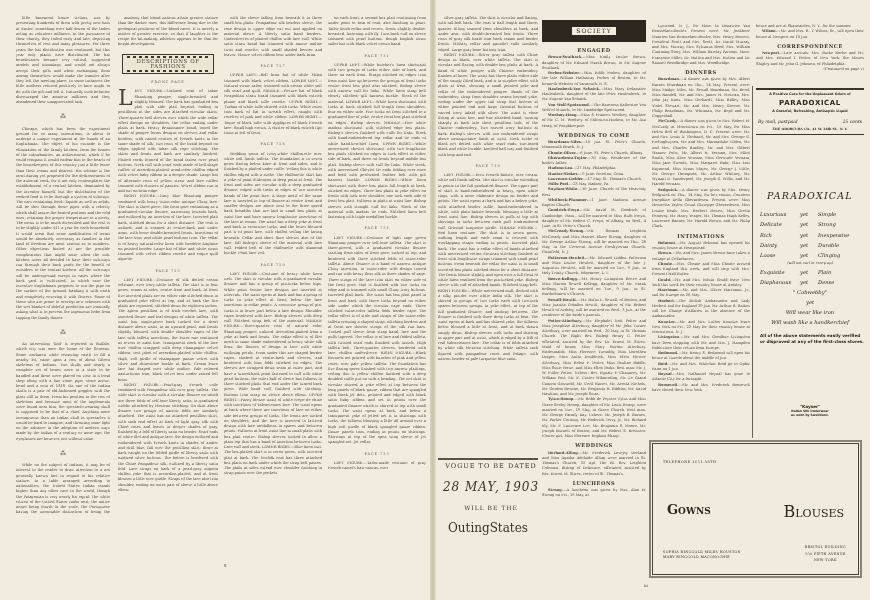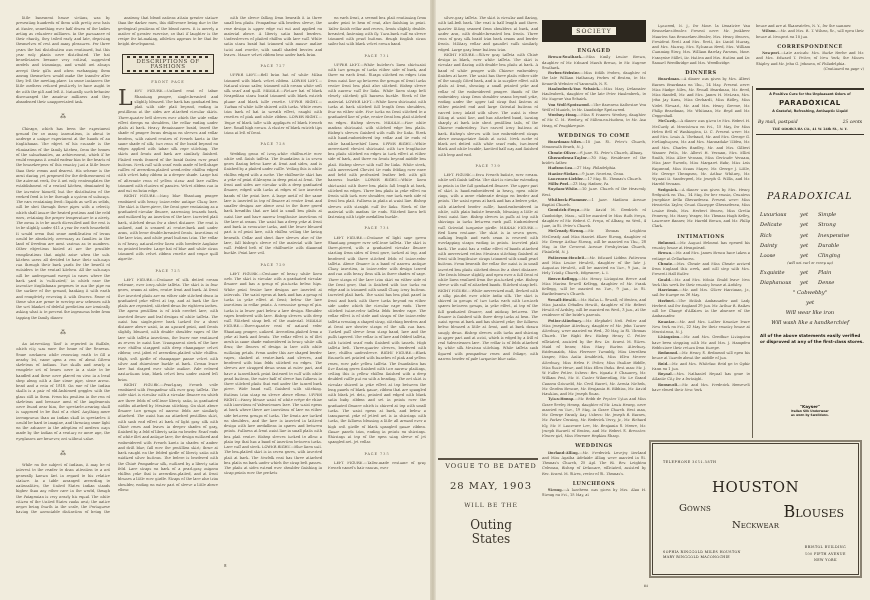--- a/index.html
+++ b/index.html
@@ -17,39 +17,39 @@
   .banner:before{top:1px;} .banner:after{bottom:1px;}
   .dropcap{float:left;font-size:22px;line-height:18px;margin:0 2px 0 0;}
   .society-banner{background:#2d281f;color:#f1ecdd;height:22px;margin:4px 0 6px;display:flex;align-items:center;justify-content:center;font-size:6px;letter-spacing:1px;}
   .society-banner span{background:#f1ecdd;color:#2d281f;padding:1px 4px;border:1px solid #2d281f;}
   .sec-h{text-align:center;font-weight:bold;font-size:5px;letter-spacing:0.6px;margin:4px 0 2px;color:#3a342a;}
   .rule{border-top:2px solid #5a5245;margin:6px 0;}
   .vogue-notice{position:absolute;left:437px;top:470px;width:185px;text-align:center;color:#3a342a;}
   .vn1{font-size:10px;letter-spacing:1px;margin-top:0;}
   .vn2{font-size:15px;letter-spacing:1px;margin-top:10px;}
   .vn3{font-size:9px;letter-spacing:1px;margin-top:10px;}
-  .vn4{font-size:18px;margin-top:10px;display:flex;justify-content:flex-start;padding:0 12px;flex-direction:column;}
+  .vn4{font-size:18px;margin-top:10px;display:flex;justify-content:flex-start;padding:0 12px;}
   .ad{position:absolute;color:#2b261e;}
   .odorcura{left:756px;top:88px;width:108px;border-top:2px solid #3a342a;border-bottom:1px solid #3a342a;text-align:center;padding-bottom:3px;}
   .od-title{font-family:"DejaVu Sans",sans-serif;font-size:20px;letter-spacing:0.5px;margin-top:3px;}
   .od-sub{font-family:"DejaVu Sans",sans-serif;font-weight:bold;font-size:3.3px;margin-top:2px;}
   .od-persp{font-family:"DejaVu Sans",sans-serif;font-weight:bold;font-size:7px;letter-spacing:0.6px;margin-top:3px;}
   .od-row{display:flex;justify-content:space-between;font-style:italic;font-size:4.5px;margin-top:6px;padding:0 2px;}
   .od-addr{font-size:3.2px;font-weight:bold;margin-top:3px;}
   .paradox{left:756px;top:190px;width:108px;}
   .px-title{text-align:center;font-size:9.5px;letter-spacing:1.2px;font-style:italic;}
   .px-line{display:grid;grid-template-columns:40px 18px 44px;font-style:italic;font-size:5.2px;margin-top:4.2px;padding-left:4px;}
   .px-center{text-align:center;font-style:italic;font-size:5.2px;margin-top:4px;}
   .px-small{text-align:center;font-style:italic;font-size:3.5px;margin-top:3px;}
   .px-foot{font-family:"DejaVu Sans",sans-serif;font-weight:bold;font-size:4.2px;line-height:6px;margin-top:8px;padding-left:4px;}
   .kayser{left:756px;top:404px;width:108px;text-align:center;font-family:"DejaVu Sans",sans-serif;font-weight:bold;}
   .houston{left:652px;top:443px;width:205px;height:130px;border:1px solid #4a4236;outline:2px solid #8a8272;outline-offset:1px;}
   .h-tel{position:absolute;left:10px;top:16px;font-size:3.3px;letter-spacing:0.6px;}
   .h-name{position:absolute;left:0;right:0;top:34px;text-align:center;font-size:15px;letter-spacing:0.5px;}
-  .h-gowns{position:absolute;left:26px;top:58px;font-size:10px;font-variant:small-caps;}
+  .h-gowns{position:absolute;left:14px;top:58px;font-size:13px;font-variant:small-caps;font-weight:bold;}
   .h-blouses{position:absolute;right:14px;top:58px;font-size:16px;font-variant:small-caps;}
   .h-neck{position:absolute;left:0;right:0;top:75px;text-align:center;font-size:10px;font-variant:small-caps;}
   .h-names{position:absolute;left:10px;top:106px;font-size:3.3px;line-height:5px;letter-spacing:0.4px;}
   .h-addr{position:absolute;right:12px;top:100px;font-size:3.3px;line-height:6.5px;text-align:center;letter-spacing:0.4px;}
   .folio{position:absolute;font-size:4px;color:#4a4236;}
 </style>
 </head>
 <body>
 
 <div class="page left-page"></div>
@@ -102,21 +102,21 @@
 <div class="col" style="left:438px;top:16px;width:100px;height:450px;">
   <p>silver-gray taffeta. The skirt is circular and flaring, with tail-bolt back. The coat is half length and three-quarter fitting seamed from shoulders at back, and under arm, with double-breasted box fronts. Three rows of gray silk braid trim back seams and border fronts. Military collar and gauntlet cuffs similarly edged. Large gray bone buttons trim.</p>
   <p><span>RIGHT FIGURE.</span><span>—Silver gray taffeta with Chinè design in black, over white taffeta. The skirt is circular and flaring with double box plaits at back. A band of white pongee with Chinese embroidery finishes at knee. The waist has three plaits either side of the snugly fitted back, and is in surplice effect with plaits at front, showing a small pointed yoke and collar of the embroidered pongee. Bands of the embroidery strap from shoulder seams beyond yoke, ending under the upper tail strap that fastens at either pointed end and large Oriental buttons of carved ivory inlaid with silver. The waist is close fitting at waist line, and has attached band, turning sharply at back into short postillion tails, of the Chinese embroidery. Two carved ivory buttons at back. Bishop's sleeves with two embroidered straps above mousquetaire finish at wrist. Neck ruche of black net dotted with white scarf ends, two-toned black and white lovable, knotted half way and finished with loop and end.</span></p>
   <div class="pghead">PAGE 739</div>
   <p><span>LEFT FIGURE.</span><span>—Ecru French batiste, over cream-white soft finish taffeta. The skirt is circular extending in points in the full graduated flounce. The upper part of skirt is hand-embroidered in heavy, open white rings, with a more elaborate design on border and points. The waist opens at back and has a bolero yoke, with attached border ruffle, hand-embroidered in white, with plain batiste beneath, blousing a little at front waist line. Bishop sleeves in puffs at top with shirrings in tucks between each puff. Embroidered cuff. Oriental turquoise girdle. MIDDLE FIGURE.—Red linen costume. The skirt is in seven gores, walking length and each seam is covered with overlapping straps ending in points. Inverted plait back. The waist has a collar effect of bands attached with mercerized cotton Mexican stitching finished at front with lengthwise straps trimmed with small pearl buttons. From beneath the collar the waist is in small inverted box plaits stitched down for a short distance. The fronts blouse slightly and open over a full front of white linen confined from the pin-tucked yoke. Bishop sleeve with cuff of attached bands. Stitched strap belt. RIGHT FIGURE.—White mercerized mull, flecked with a silky pin-dot over white India silk. The skirt is shirred in groups of two tucks each with two-inch spaces between groups, in yoke effect, at top of the full graduated flounce, and midway between. The flounce is finished with three deep tucks at hem. The waist opens at back and has shirred yoke; the fullness below bloused a little at front, and at back drawn snugly down. Bishop sleeves with tucks and shirring in upper part and at wrist, which is edged by a frill of real Valenciennes lace. The collar is of folds attached by white silk Mexican stitching. White taffeta sash figured with pompadour roses and foliage, with narrow border of pale turquoise blue satin.</span></p>
 </div>
 <div class="rule" style="position:absolute;left:438px;top:458px;width:100px;margin:0;"></div>
 
 <div class="vogue-notice" style="left:436px;top:462px;width:110px;">
   <div class="vn1" style="font-size:6.5px;">VOGUE TO BE DATED</div>
-  <div class="vn2" style="font-size:10px;">28 MAY, 1903</div>
+  <div class="vn2" style="font-size:12px;font-style:italic;">28 MAY, 1903</div>
   <div class="vn3" style="font-size:6px;">WILL BE THE</div>
   <div class="vn4" style="font-size:12px;">
       <span>Outing</span>
       <span>States</span>
     </div>
 </div>
 
 <div class="col" style="left:542px;top:16px;width:104px;height:570px;">
   <div class="society-banner">
       <span>SOCIETY</span>
@@ -237,24 +237,22 @@
 </div>
 <div class="ad kayser">
   <div style="font-size:4.2px;">"Kayser"</div>
   <div style="font-size:3px;">Italian Silk Underwear</div>
   <div style="font-size:3px;">as worn by Swellduns.</div>
 </div>
 <div style="position:absolute;left:752px;top:86px;width:1px;height:352px;background:#6a6252;"></div>
 
 <div class="ad houston">
   <div class="h-tel">TELEPHONE 3651-38TH</div>
-  <div class="h-name">HOUSTON</div>
   <div class="h-gowns">Gowns</div>
   <div class="h-blouses">Blouses</div>
-  <div class="h-neck">Neckwear</div>
   <div class="h-names">
     <div>SOPHIA RINGGOLD MILES HOUSTON</div>
     <div>MARY RINGGOLD MACONOCHIE</div>
   </div>
   <div class="h-addr">
     <div>BRISTOL BUILDING</div>
     <div>500 FIFTH AVENUE</div>
     <div>NEW YORK</div>
   </div>
 </div>

